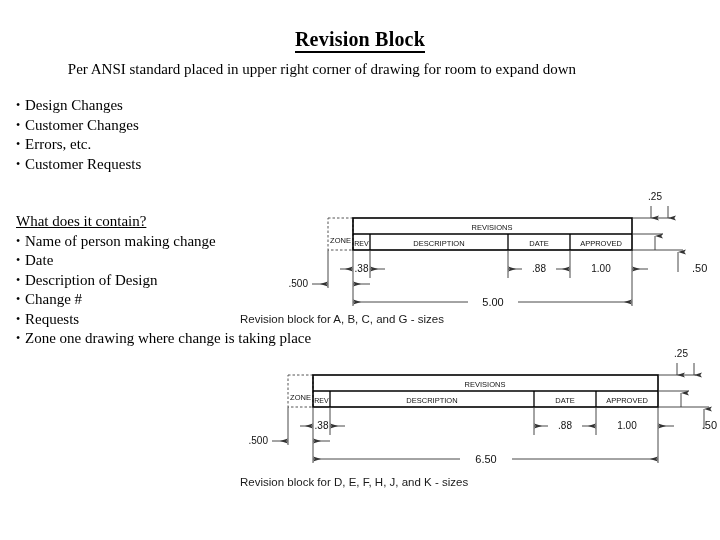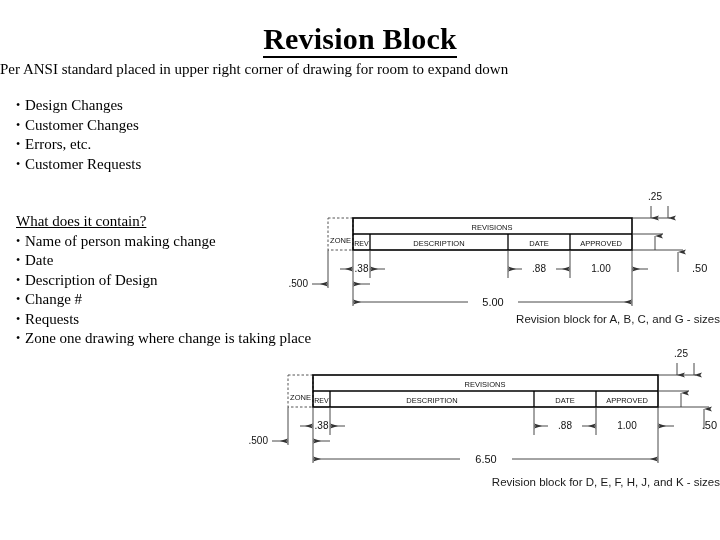--- a/index.html
+++ b/index.html
@@ -18,34 +18,34 @@
 
   
   #title {
     position: absolute;
     top: 22px;
     left: 0;
     width: 720px;
     text-align: center;
     font-family: "Liberation Serif", "DejaVu Serif", serif;
     font-weight: bold;
-    font-size: 30px;
+    font-size: 20px;
     line-height: 34px;
     letter-spacing: 0.2px;
   }
   #title span.ul {
     border-bottom: 2px solid #000;
     padding-bottom: 1px;
   }
   #subtitle {
     position: absolute;
     top: 60px;
     left: 0;
     width: 576px;
-    text-align: left;
+    text-align: right;
     font-size: 15px;
     line-height: 19px;
   }
 
   
   .textblock {
     position: absolute;
     left: 16px;
     font-size: 15px;
     line-height: 19.5px;
@@ -74,21 +74,21 @@
     color: #111;
   }
   #drawing-top    { left: 240px; top: 188px; width: 480px; height: 145px; }
   #drawing-bottom { left: 240px; top: 340px; width: 480px; height: 160px; }
 
   .drawing svg { display: block; }
 
   .cap {
     position: absolute;
     width: 100%;
-    text-align: right;
+    text-align: left;
     font-family: "Liberation Sans", "DejaVu Sans", sans-serif;
     font-size: 11.5px;
     color: #1a1a1a;
     white-space: nowrap;
   }
   #cap-top    { top: 125px; left: 0; }
   #cap-bottom { top: 136px; left: 0; }
 </style>
 </head>
 <body>

